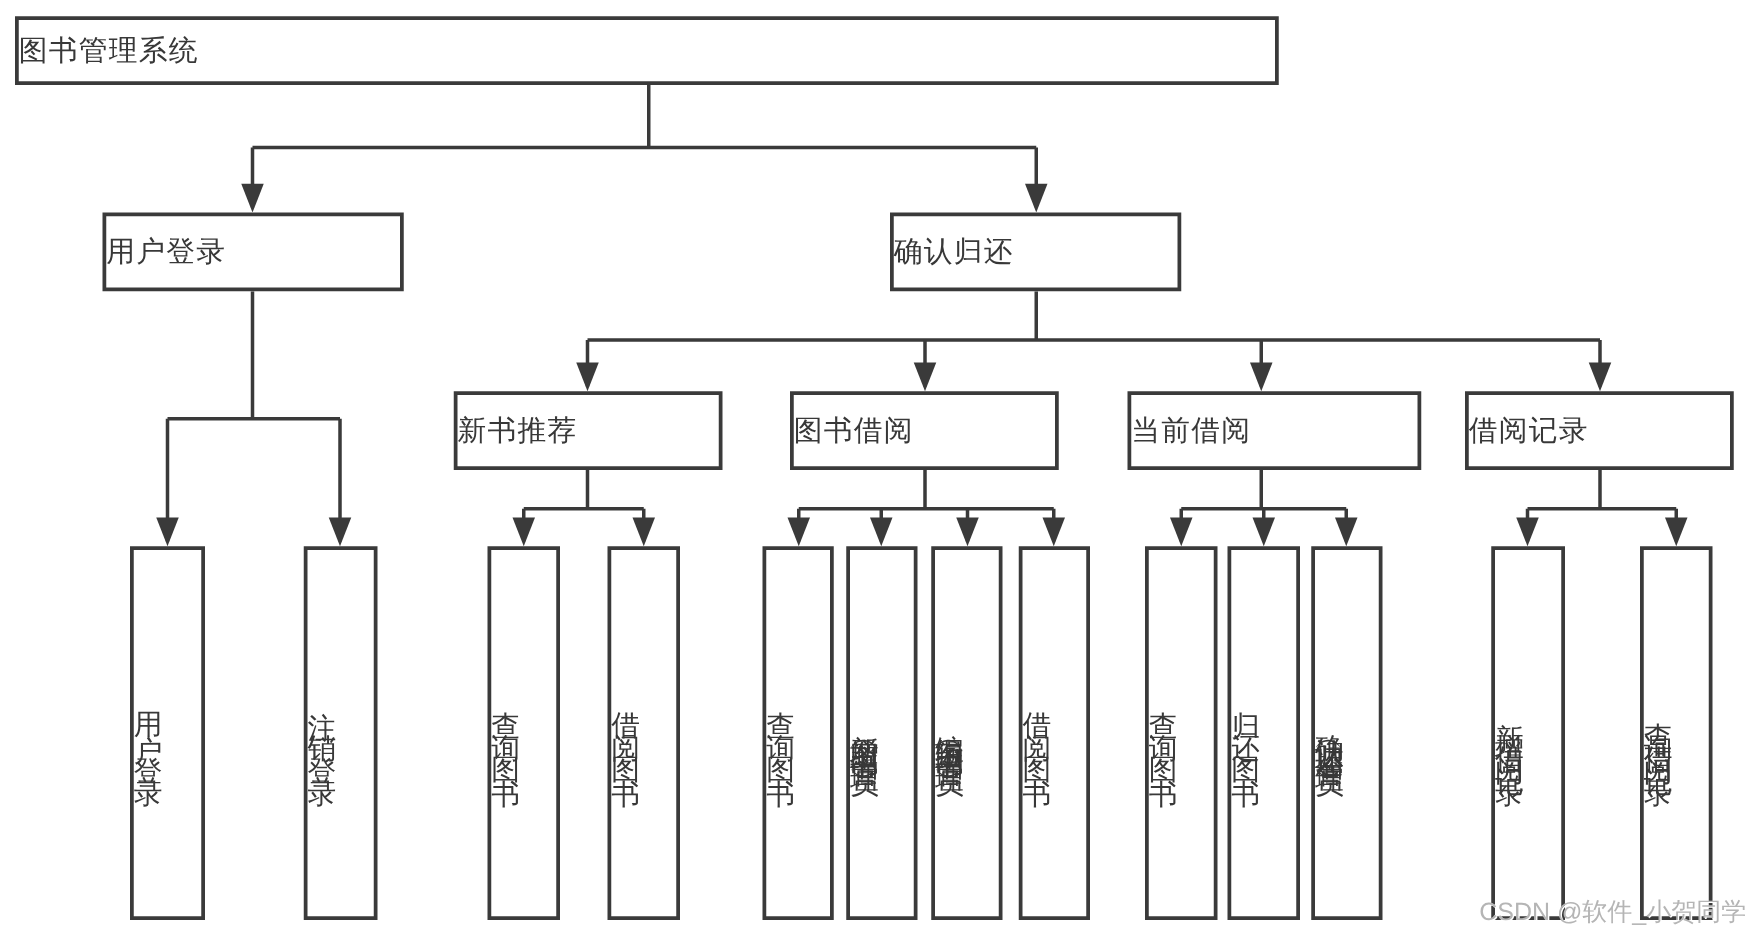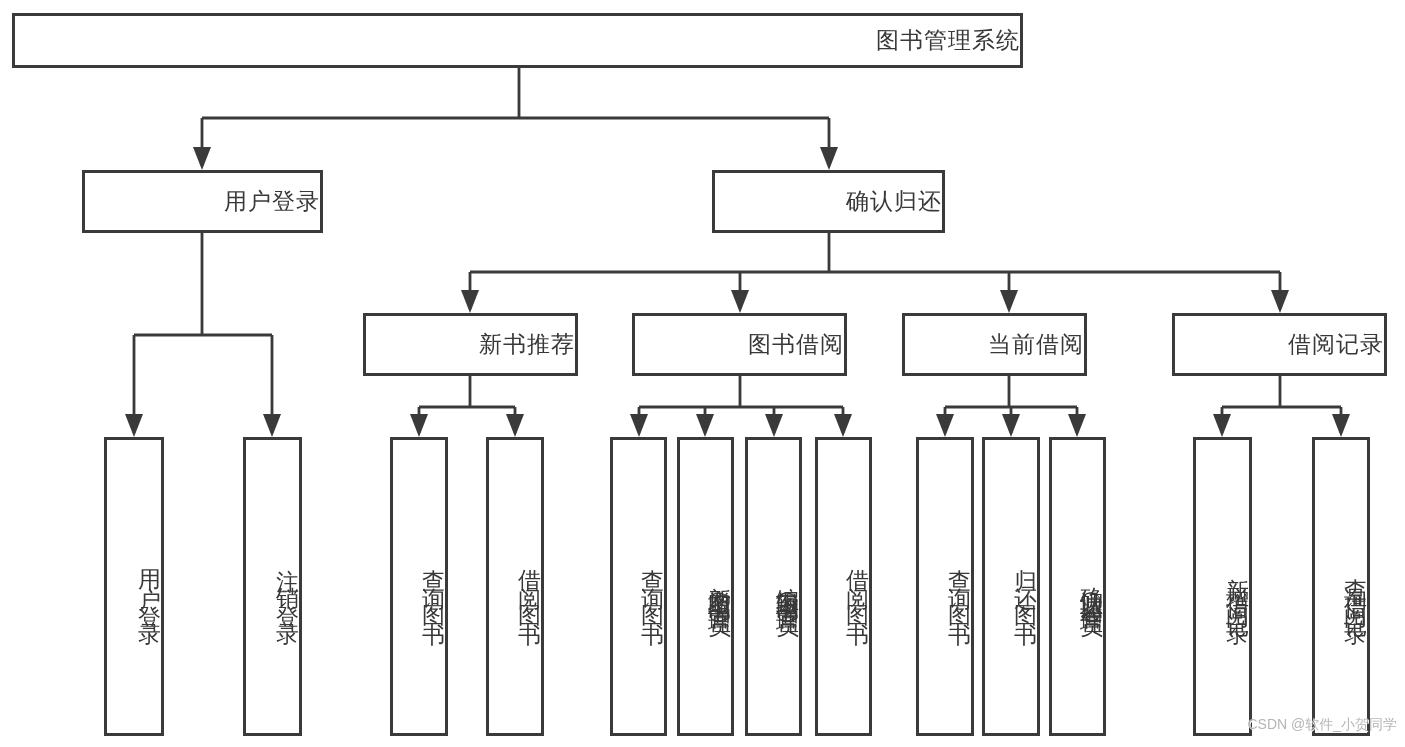--- a/index.html
+++ b/index.html
@@ -16,21 +16,21 @@
     left: 0; top: 0;
     width: 1405px; height: 747px;
   }
   .box {
     position: absolute;
     background: #ffffff;
     border: 3px solid #3a3a3a;
     box-sizing: border-box;
     display: flex;
     align-items: center;
-    justify-content: flex-end;
+    justify-content: flex-start;
   }
   .hlabel {
     color: #383838;
     font-size: 23px;
     letter-spacing: 1px;
     white-space: nowrap;
   }
   .leaf { top: 437px; height: 299px; }
   .vlabel {
     color: #383838;
@@ -40,21 +40,21 @@
     line-height: 1;
     white-space: nowrap;
   }
   .ls4 { letter-spacing: 18px; }
   .ls6 { letter-spacing: 9px; }
   .ls9 { letter-spacing: 4px; }
   #watermark {
     position: absolute;
     top: 716px;
     right: 8px;
-    font-size: 14px;
+    font-size: 20px;
     color: #b5b5b5;
     text-shadow: 1px 1px 0 #ffffff;
     white-space: nowrap;
   }
 </style>
 </head>
 <body>
 
 <div id="stage">
 
@@ -101,21 +101,21 @@
   <div class="box" style="left:712px;top:170px;width:233px;height:63px">
     <span class="hlabel">确认归还</span>
   </div>
 
   <div class="box" style="left:632px;top:313px;width:215px;height:63px">
     <span class="hlabel">图书借阅</span>
   </div>
   <div class="box" style="left:363px;top:313px;width:215px;height:63px">
     <span class="hlabel">新书推荐</span>
   </div>
-  <div class="box" style="left:902px;top:313px;width:185px;height:63px">
+  <div class="box" style="left:902px;top:313px;width:235px;height:63px">
     <span class="hlabel">当前借阅</span>
   </div>
   <div class="box" style="left:1172px;top:313px;width:215px;height:63px">
     <span class="hlabel">借阅记录</span>
   </div>
 
   <div class="box leaf" style="left:104px;width:60px">
     <span class="vlabel ls4">用户登录</span>
   </div>
   <div class="box leaf" style="left:243px;width:59px">

